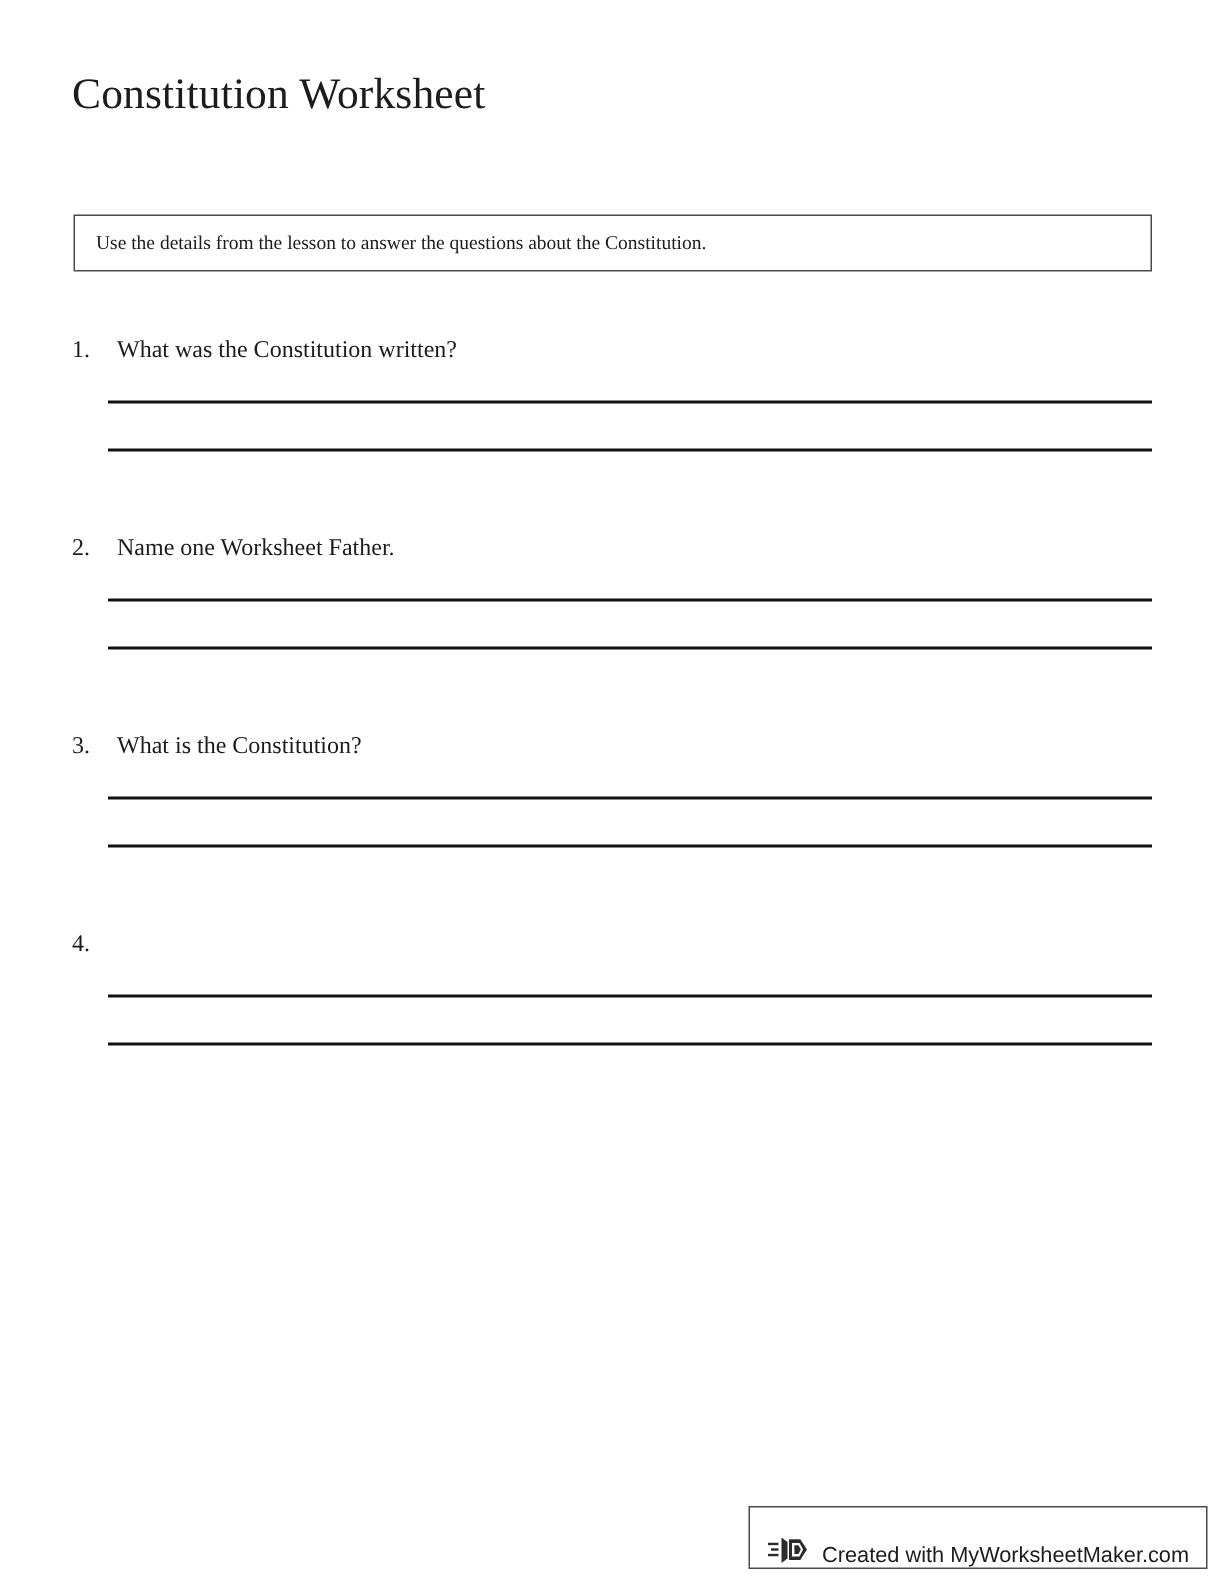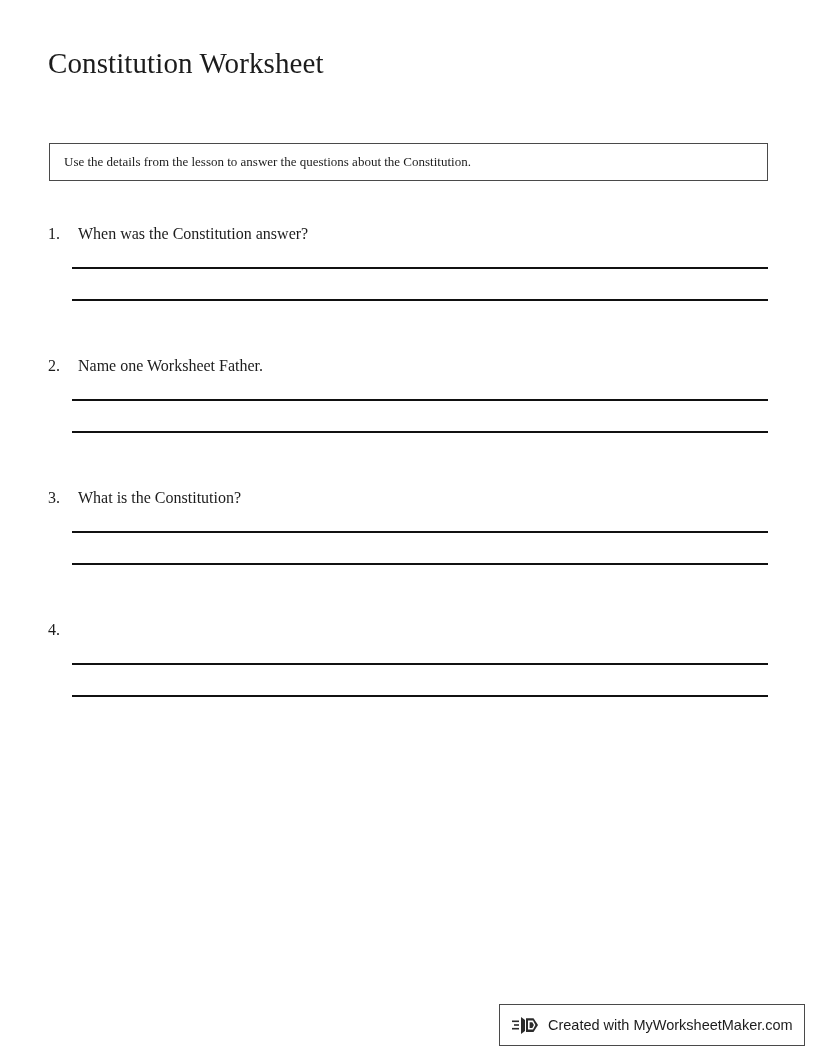--- a/index.html
+++ b/index.html
@@ -148,21 +148,21 @@
   .footer-badge {
     position: absolute;
     left: 499px;
     top: 1004px;
     width: 306px;
     height: 42px;
     border: 1.3px solid #4a4a4a;
     background: #ffffff;
     box-sizing: border-box;
     display: flex;
-    align-items: center;
+    align-items: flex-end;
     padding-left: 12px;
   }
   .footer-logo {
     width: 30px;
     height: 24px;
     flex: 0 0 auto;
     display: block;
   }
   .footer-text {
     margin-left: 6px;
@@ -184,21 +184,21 @@
 
   <div class="instructions">
     <div class="instructions-text">Use the details from the lesson to answer the questions about the Constitution.</div>
   </div>
 
   <div class="questions">
 
     <div class="question" style="top: 223px;">
       <div class="q-head">
         <div class="q-number">1.</div>
-        <div class="q-text">When was the Constitution answer?</div>
+        <div class="q-text">What was the Constitution written?</div>
       </div>
       <div class="answer-lines">
         <div class="answer-line"></div>
         <div class="answer-line second"></div>
       </div>
     </div>
 
     <div class="question" style="top: 355px;">
       <div class="q-head">
         <div class="q-number">2.</div>

